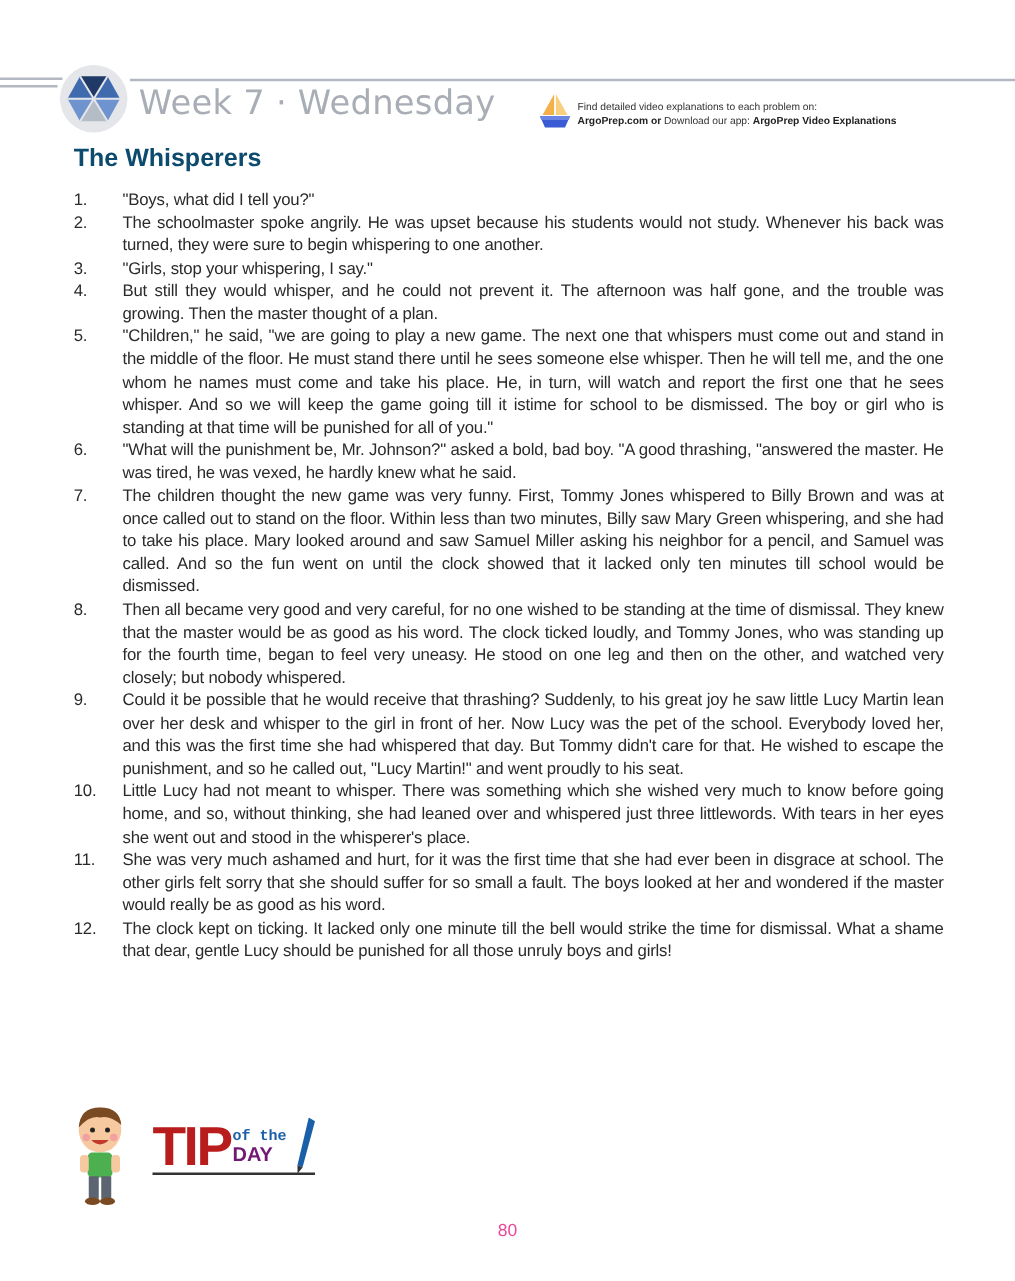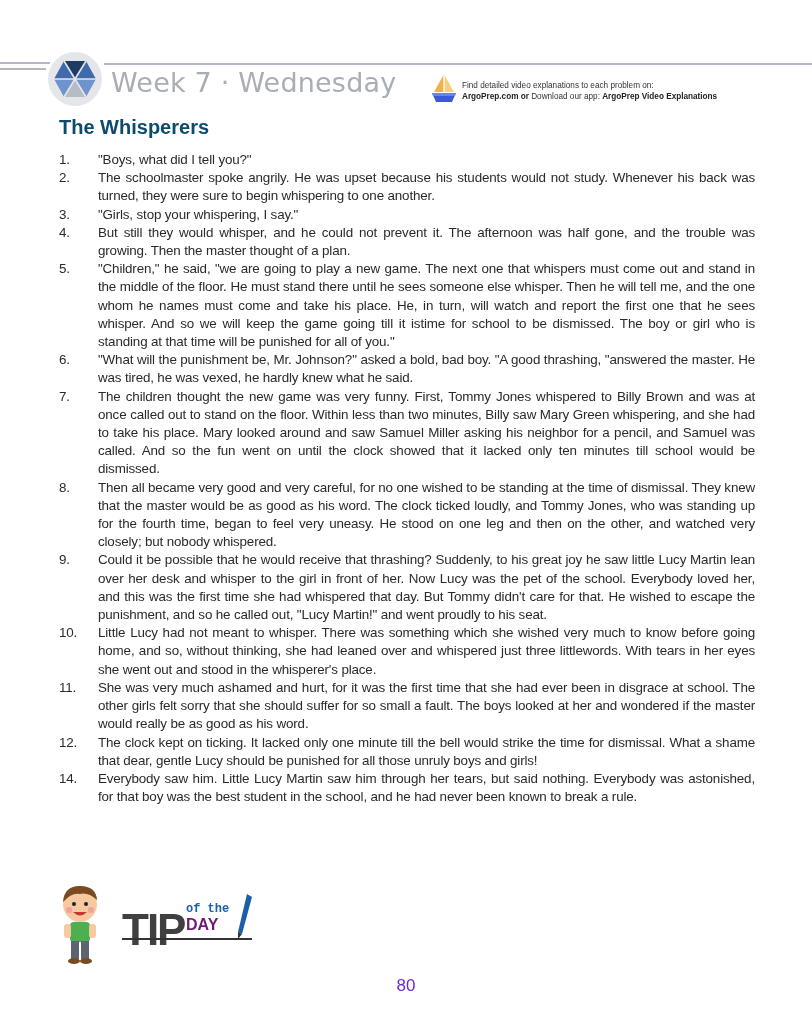--- a/index.html
+++ b/index.html
@@ -21,28 +21,28 @@
   .story-title { position: absolute; left: 59px; top: 116px; font-size: 20px; font-weight: bold; color: #0c4a6e; }
 
   .para-list { position: absolute; left: 59px; top: 151px; width: 696px; margin: 0; padding: 0; list-style: none; }
   .para { display: flex; font-family: "Liberation Sans", sans-serif; font-size: 13.4px; line-height: 18.2px; color: #2a2a2a; letter-spacing: -0.15px; }
   .para .num { width: 39px; flex: 0 0 39px; }
   .para .txt { flex: 1; text-align: justify; }
 
   .tip-area { position: absolute; left: 58px; top: 884px; width: 720px; height: 80px; }
   .kid { position: absolute; left: 0; top: 0; }
   .tip-logo { position: absolute; left: 64px; top: 12px; width: 130px; height: 46px; }
-  .tip-big { position: absolute; left: 0; top: 0; font-family: "Liberation Sans", sans-serif; font-weight: bold; font-size: 44px; line-height: 44px; color: #404040; letter-spacing: -2px; margin-top: 12px; }
+  .tip-big { position: absolute; left: 0; top: 0; font-family: "Liberation Sans", sans-serif; font-weight: bold; font-size: 44px; line-height: 44px; color: #b91c1c; letter-spacing: -2px; }
   .tip-ofthe { position: absolute; left: 64px; top: 6px; font-size: 12px; font-weight: bold; color: #1a5fa8; font-family: Liberation Mono, monospace; }
   .tip-day { position: absolute; left: 64px; top: 18px; font-size: 16px; font-weight: bold; color: #701a75; line-height: 22px; }
   .tip-underline { position: absolute; left: 0; top: 42px; width: 130px; height: 2px; background: #333; }
   .tip-pencil { position: absolute; left: 115px; top: -2px; }
   .tip-text { position: absolute; left: 206px; top: 15px; width: 510px; font-style: italic; font-size: 12px; line-height: 17px; color: #333; }
 
-  .page-num { position: absolute; left: 0; width: 812px; top: 976px; text-align: center; font-size: 17px; color: #6d28d9; }
+  .page-num { position: absolute; left: 0; width: 812px; top: 976px; text-align: center; font-size: 14px; color: #ec4899; }
 </style>
 </head>
 <body>
 
 <div class="hdr-line-left1"></div>
 <div class="hdr-line-left2"></div>
 <div class="hdr-line-long"></div>
 
 <div class="logo-circle">
   <svg width="42" height="42" viewBox="0 0 42 42">
@@ -123,24 +123,20 @@
       <span class="txt">Little Lucy had not meant to whisper. There was something which she wished very much to know before going home, and so, without thinking, she had leaned over and whispered just three littlewords. With tears in her eyes she went out and stood in the whisperer's place.</span>
     </li>
   <li class="para">
       <span class="num">11.</span>
       <span class="txt">She was very much ashamed and hurt, for it was the first time that she had ever been in disgrace at school. The other girls felt sorry that she should suffer for so small a fault. The boys looked at her and wondered if the master would really be as good as his word.</span>
     </li>
   <li class="para">
       <span class="num">12.</span>
       <span class="txt">The clock kept on ticking. It lacked only one minute till the bell would strike the time for dismissal. What a shame that dear, gentle Lucy should be punished for all those unruly boys and girls!</span>
     </li>
-  <li class="para">
-      <span class="num">14.</span>
-      <span class="txt">Everybody saw him. Little Lucy Martin saw him through her tears, but said nothing. Everybody was astonished, for that boy was the best student in the school, and he had never been known to break a rule.</span>
-    </li>
 </ol>
 
 <div class="tip-area">
   <div class="kid">
     <svg width="44" height="80" viewBox="0 0 44 80">
       <ellipse cx="22" cy="20" rx="17" ry="18" fill="#f7c9a1"></ellipse>
       <path d="M5,18 Q6,2 22,2 Q38,2 39,16 Q30,8 22,10 Q14,8 5,18 Z" fill="#7a4a22"></path>
       <circle cx="16" cy="20" r="2" fill="#222"></circle>
       <circle cx="28" cy="20" r="2" fill="#222"></circle>
       <circle cx="11" cy="26" r="3" fill="#f3a0a0"></circle>

